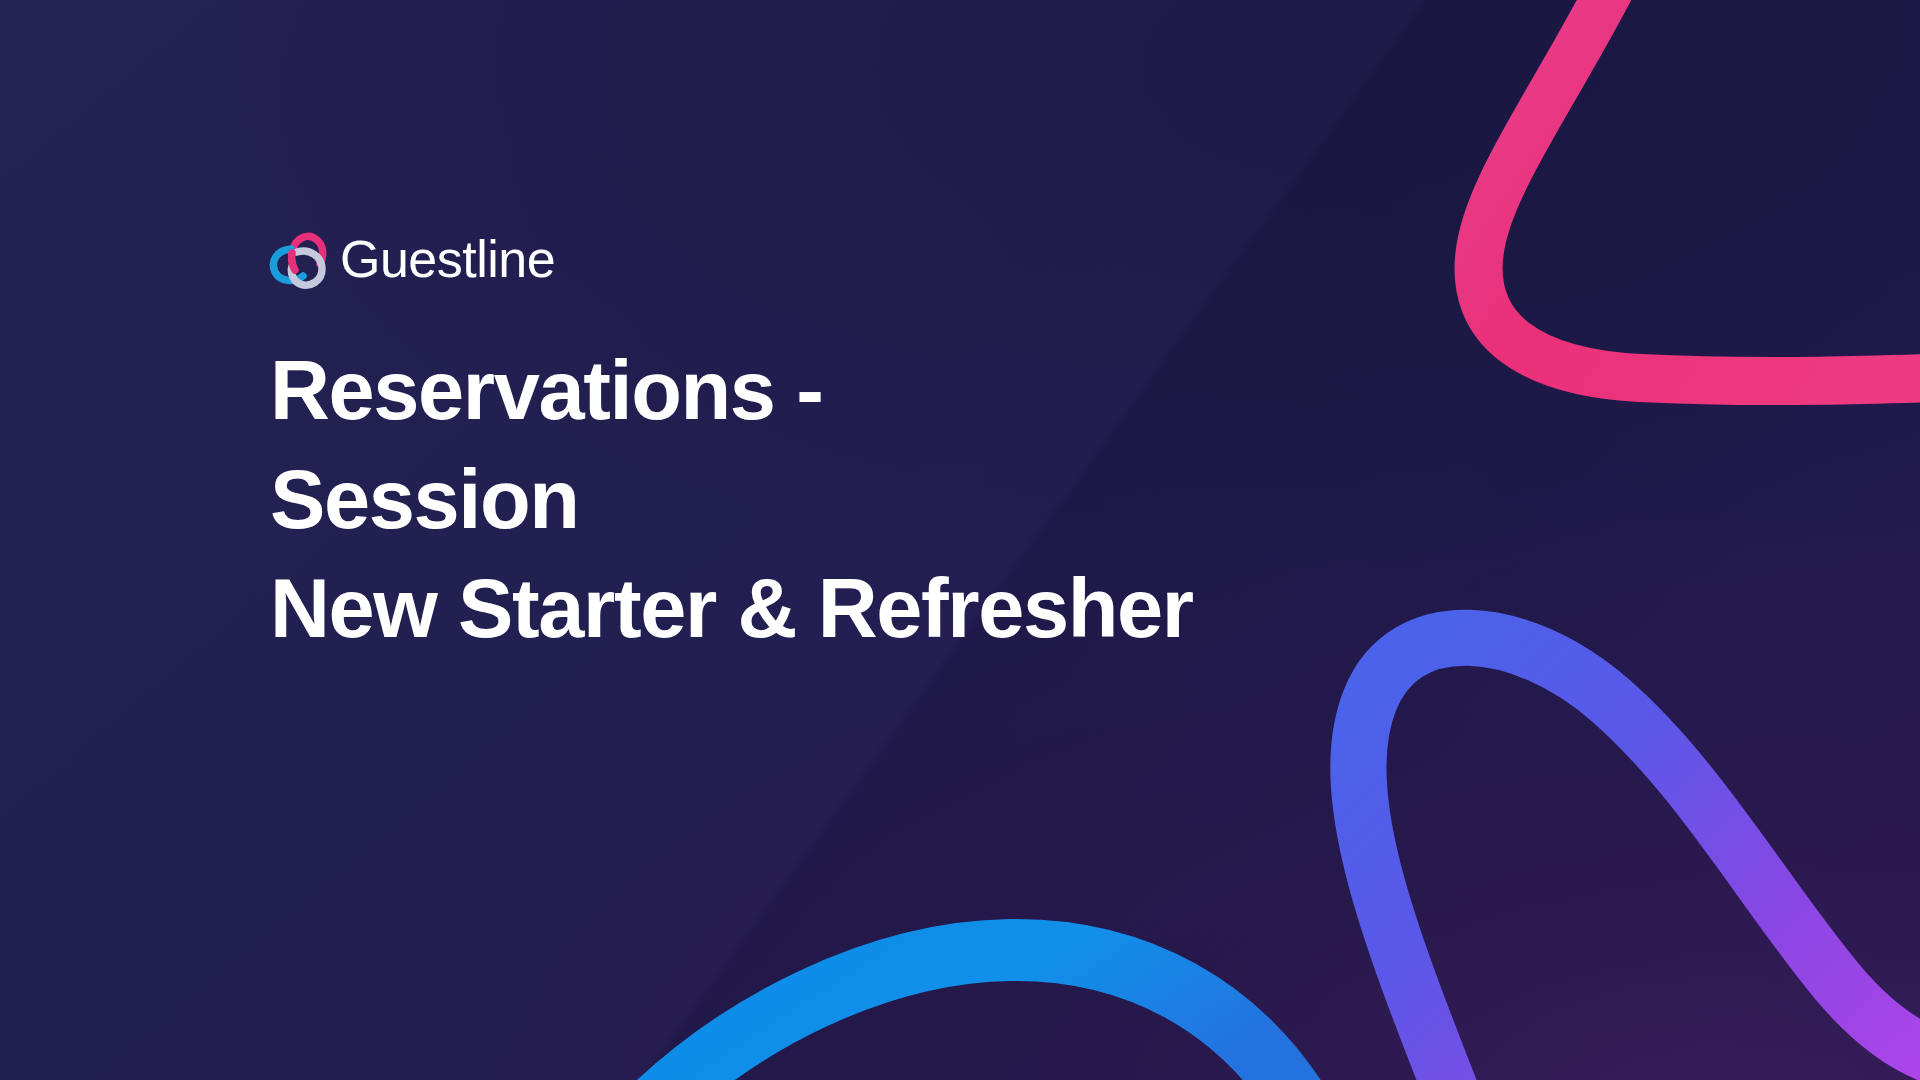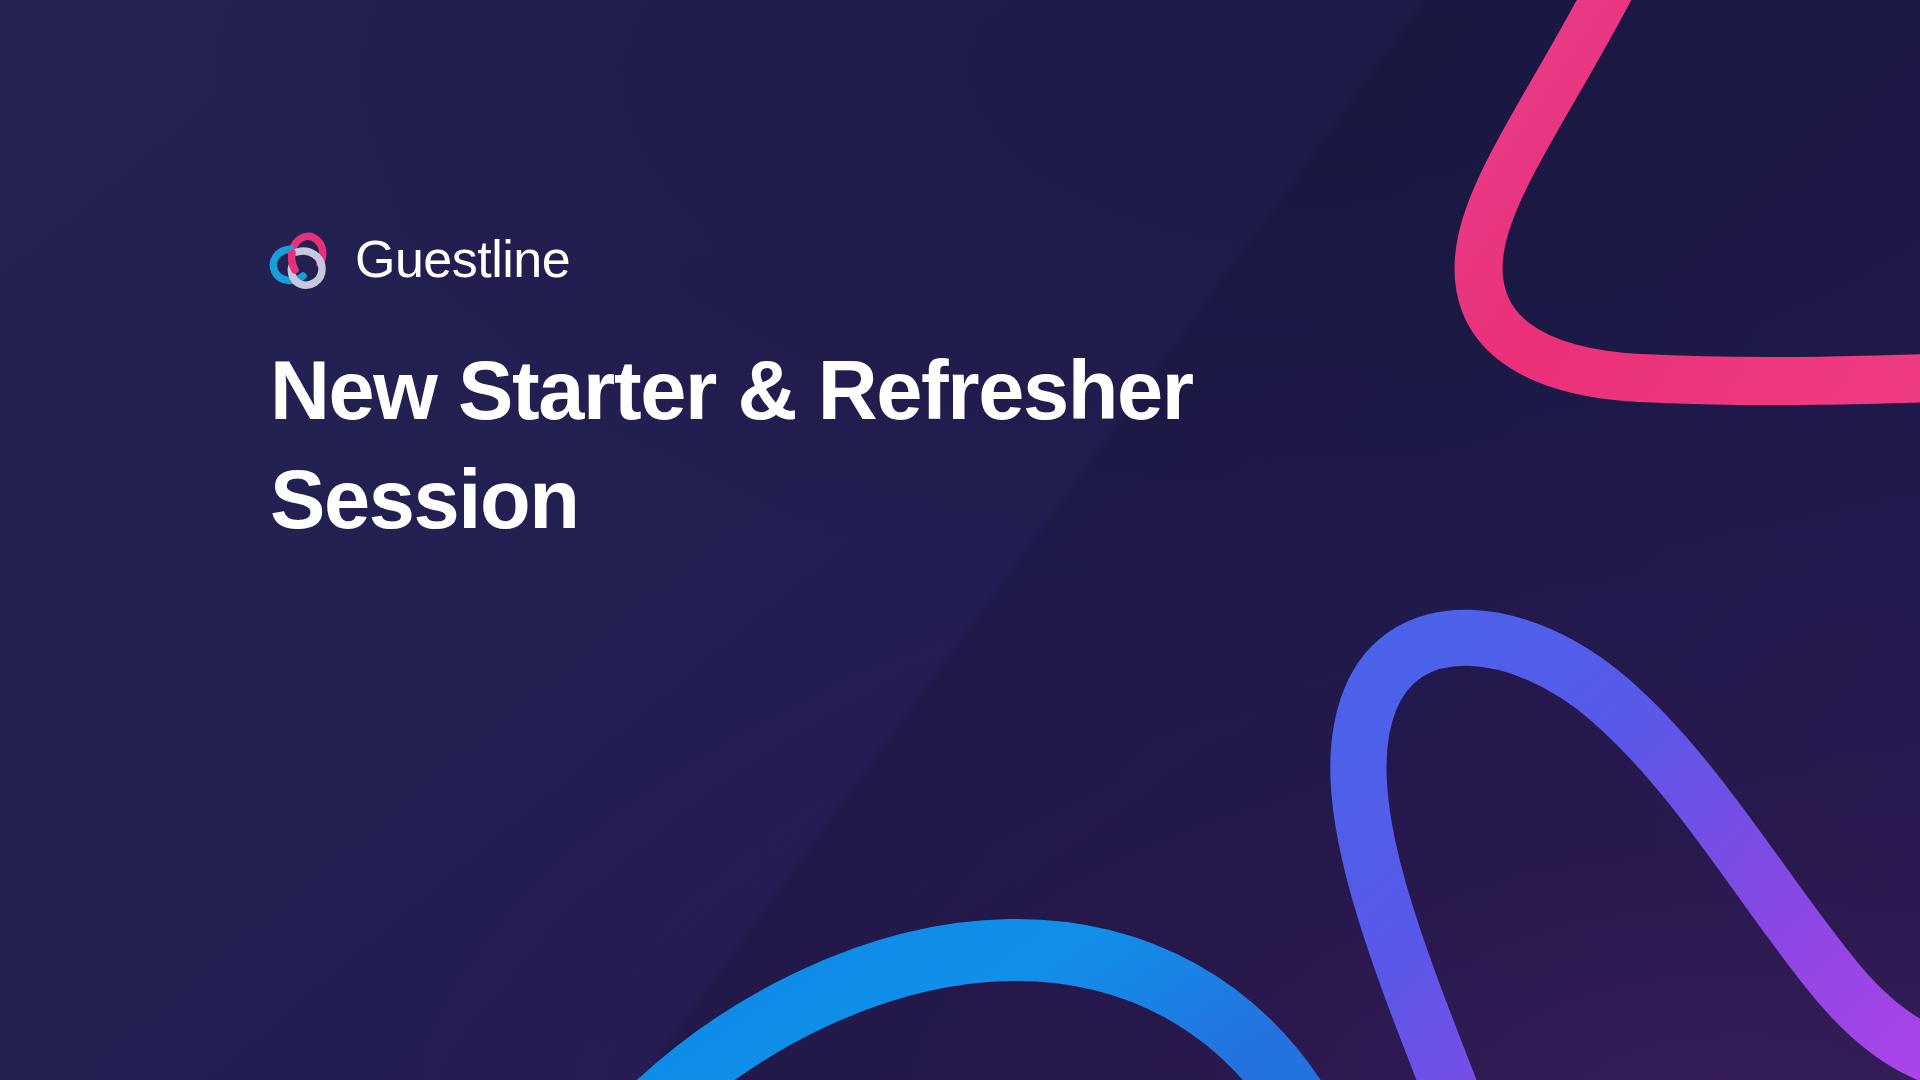--- a/index.html
+++ b/index.html
@@ -45,21 +45,21 @@
     pointer-events: none;
   }
 
   
   .logo {
     position: absolute;
     left: 264px;
     top: 222px;
     display: flex;
     align-items: center;
-    gap: 17px;
+    gap: 2px;
   }
   .logo-mark { width: 74px; height: 74px; display: block; flex: 0 0 auto; }
   .logo-word {
     color: #ffffff;
     font-size: 52px;
     font-weight: 500;
     letter-spacing: -0.5px;
     line-height: 1;
     white-space: nowrap;
     font-family: "Liberation Sans", sans-serif;
@@ -154,18 +154,19 @@
       <path d="M 27 27 C 13 28, 6 39, 11 50 C 16 60, 31 61, 39 54" fill="none" stroke="#1a9ddb" stroke-width="7.5" stroke-linecap="round"></path>
 
       <path d="M 33 30 C 46 26, 58 35, 58 47 C 58 59, 46 66, 36 62 C 29 59, 26 51, 28 44" fill="none" stroke="#c6c8de" stroke-width="7.5" stroke-linecap="round"></path>
 
       <path d="M 28 31 C 27 37, 28 43, 31 48" fill="none" stroke="#e8307a" stroke-width="7.5" stroke-linecap="round"></path>
     </svg>
     <span class="logo-word">Guestline</span>
   </div>
 
   <div class="title-block">
+    <div class="title-line">Reservations -</div>
+    <div class="title-line">Session</div>
     <div class="title-line">New Starter &amp; Refresher</div>
-    <div class="title-line">Session</div>
   </div>
 
 
 </div>
 
 </body></html>

